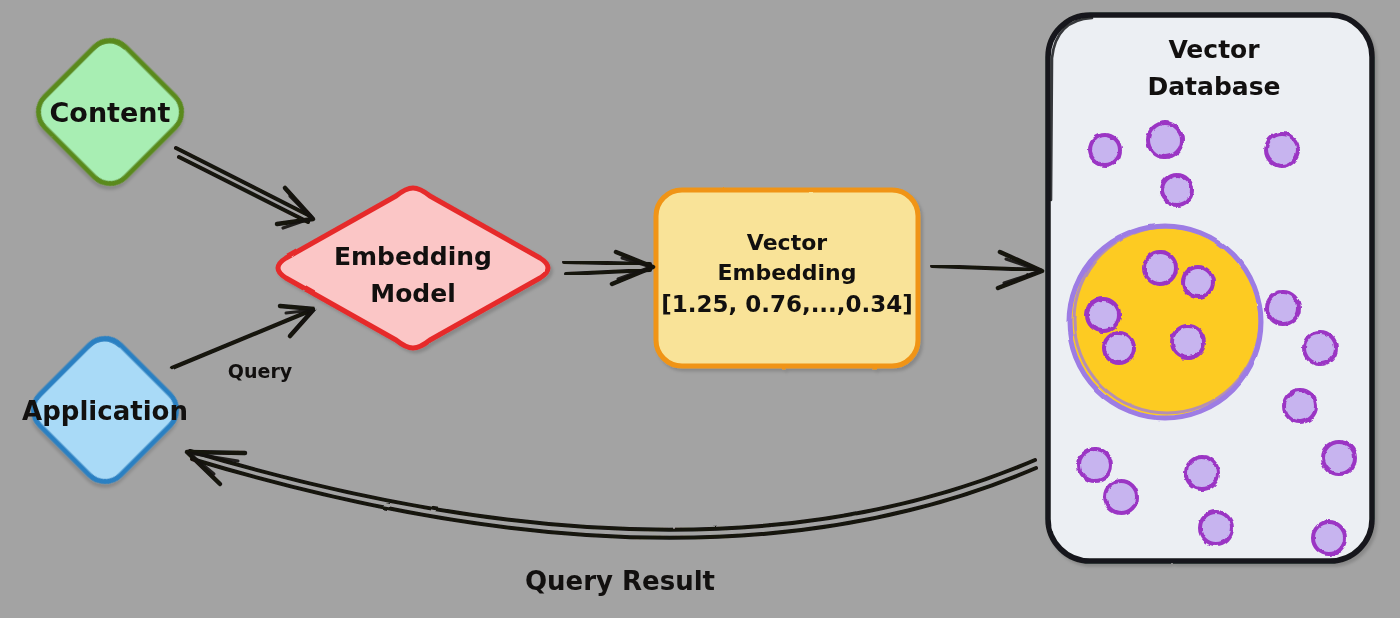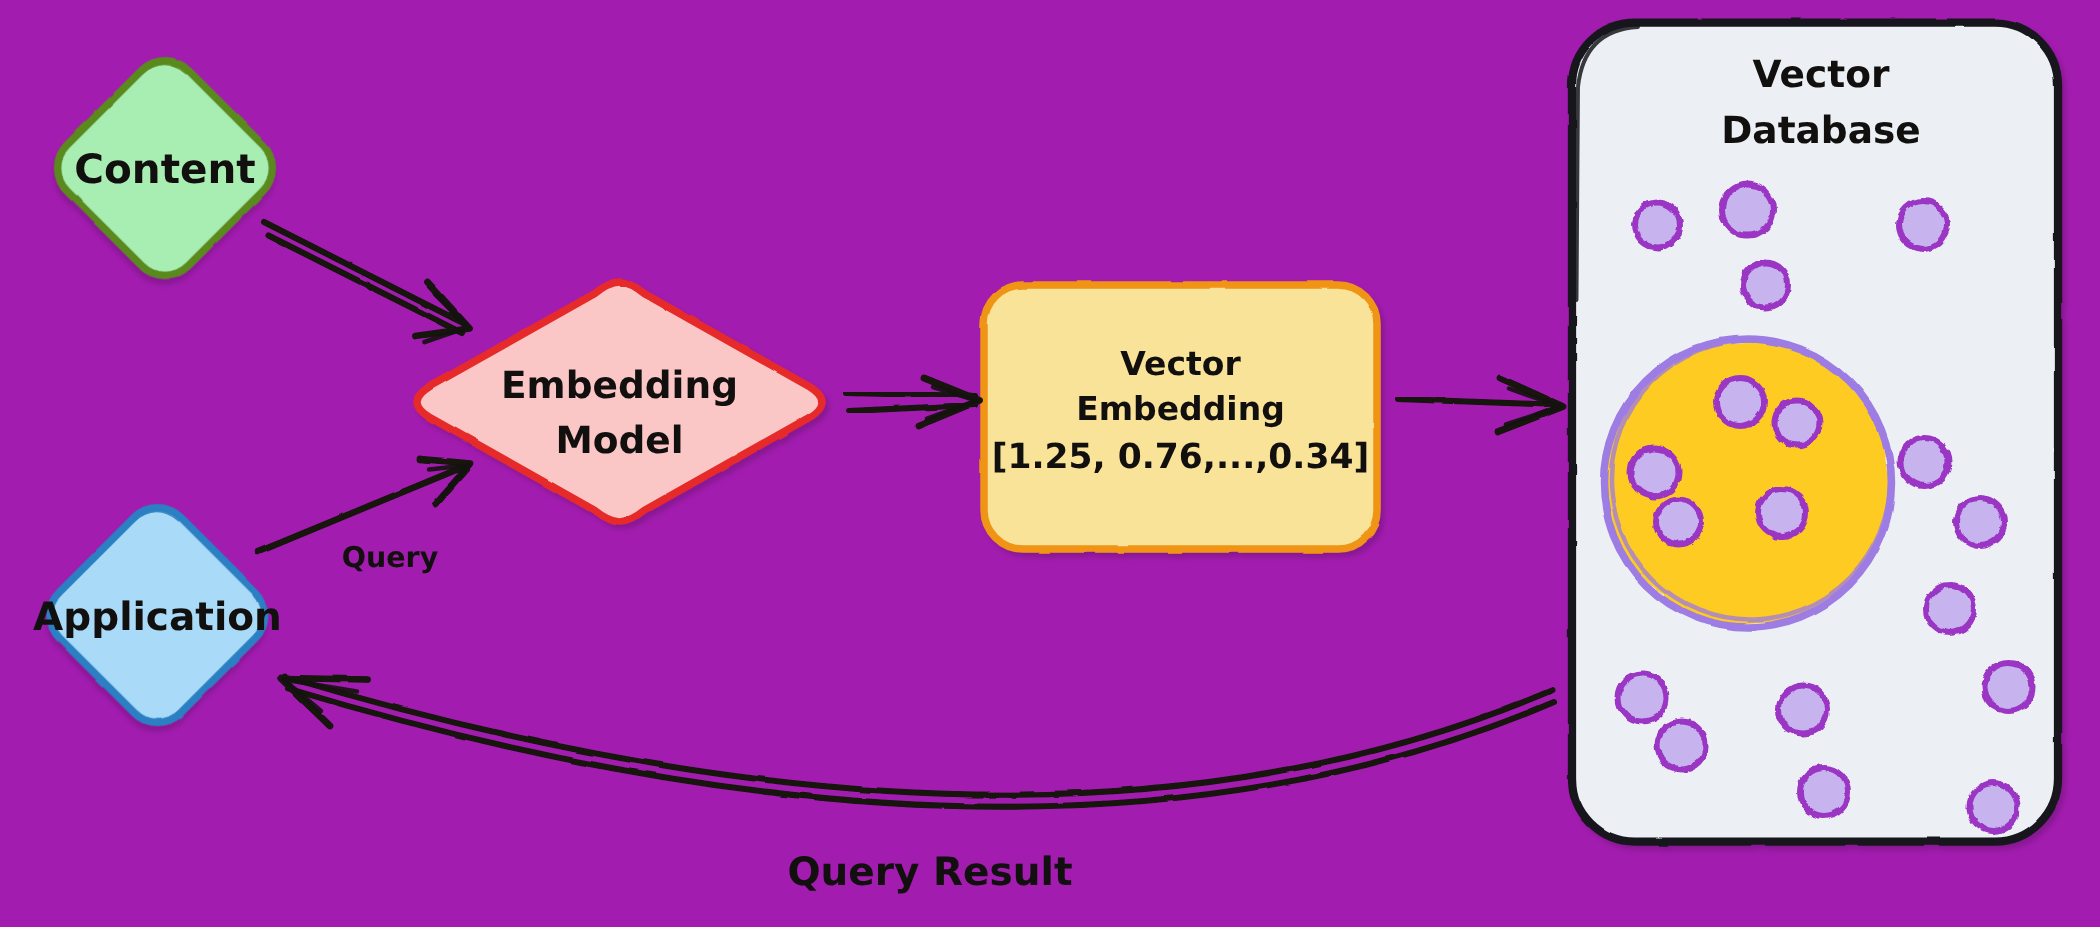--- a/index.html
+++ b/index.html
@@ -8,21 +8,21 @@
     padding: 0;
     background: #ffffff;
   }
   body {
     font-family: "DejaVu Sans", sans-serif;
   }
   #canvas {
     position: relative;
     width: 1400px;
     height: 618px;
-    background: #a21caf;
+    background: #a3a3a3;
     overflow: hidden;
   }
   #diagram-svg {
     position: absolute;
     top: 0;
     left: 0;
     width: 1400px;
     height: 618px;
   }
   .node-text {

